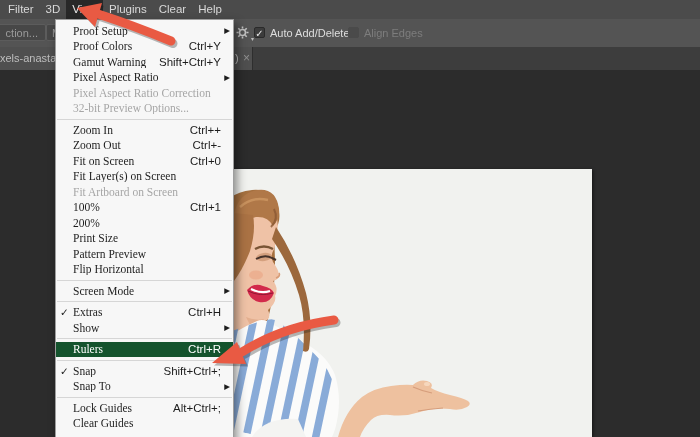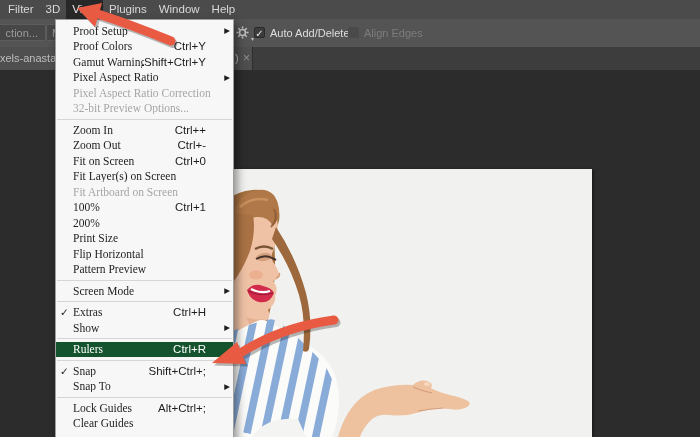--- a/index.html
+++ b/index.html
@@ -39,41 +39,41 @@
   .photo{position:absolute;left:160px;top:169px;width:432px;height:268px;background:#f1f2ef;
          z-index:5;box-shadow:1px 1px 3px rgba(0,0,0,.55);}
 
   
   .menu{position:absolute;left:55px;top:19px;width:179px;height:440px;background:#f7f7f7;
         border:1px solid #9e9e9e;box-sizing:border-box;padding-top:3px;z-index:50;
         box-shadow:3px 4px 9px rgba(0,0,0,.45);}
   .mrow{height:15.5px;display:flex;align-items:center;font-size:11.5px;color:#1d1d1d;white-space:nowrap;}
   .mcheck{flex:none;width:17px;text-align:center;font-size:10.5px;}
   .mlabel{flex:1;overflow:hidden;font-family:Liberation Serif, serif;}
-  .mshort{flex:none;margin-right:15px;}
+  .mshort{flex:none;}
   .msub{flex:none;width:9px;margin-right:3px;font-size:7.5px;text-align:right;}
   .mrow.hl{background:#14532d;color:#ffffff;}
   .mrow.dis{color:#a6a6a6;}
   .msep{height:6px;display:flex;align-items:center;padding:0 1px;}
   .msep i{display:block;height:1px;background:#d6d6d6;width:100%;}
 
   
   .arrows{position:absolute;left:0;top:0;width:700px;height:437px;z-index:100;pointer-events:none;}
 </style>
 </head>
 <body>
 
 <div id="app">
 
   <div class="menubar">
     <span class="mitem">Filter</span>
     <span class="mitem">3D</span>
     <span class="mitem active">View</span>
     <span class="mitem">Plugins</span>
-    <span class="mitem">Window</span>
+    <span class="mitem">Clear</span>
     <span class="mitem">Help</span>
   </div>
 
   <div class="optionsbar">
     <div class="chip chip1">ction...</div>
     <div class="chip chip2">M</div>
     <div class="gearwrap">
       <svg width="13" height="13" viewBox="0 0 13 13">
         <g stroke="#c3c3c3" stroke-width="1.6" fill="none">
           <circle cx="6.5" cy="6.5" r="3"></circle>
@@ -224,26 +224,26 @@
         <span class="mlabel">200%</span>
         <span class="msub"></span>
       </div>
       <div class="mrow">
         <span class="mcheck"></span>
         <span class="mlabel">Print Size</span>
         <span class="msub"></span>
       </div>
       <div class="mrow">
         <span class="mcheck"></span>
+        <span class="mlabel">Pattern Preview</span>
+        <span class="msub"></span>
+      </div>
+      <div class="mrow">
+        <span class="mcheck"></span>
         <span class="mlabel">Flip Horizontal</span>
-        <span class="msub"></span>
-      </div>
-      <div class="mrow">
-        <span class="mcheck"></span>
-        <span class="mlabel">Pattern Preview</span>
         <span class="msub"></span>
       </div>
       <div class="msep">
         <i></i>
       </div>
       <div class="mrow">
         <span class="mcheck"></span>
         <span class="mlabel">Screen Mode</span>
         <span class="msub">▶</span>
       </div>

